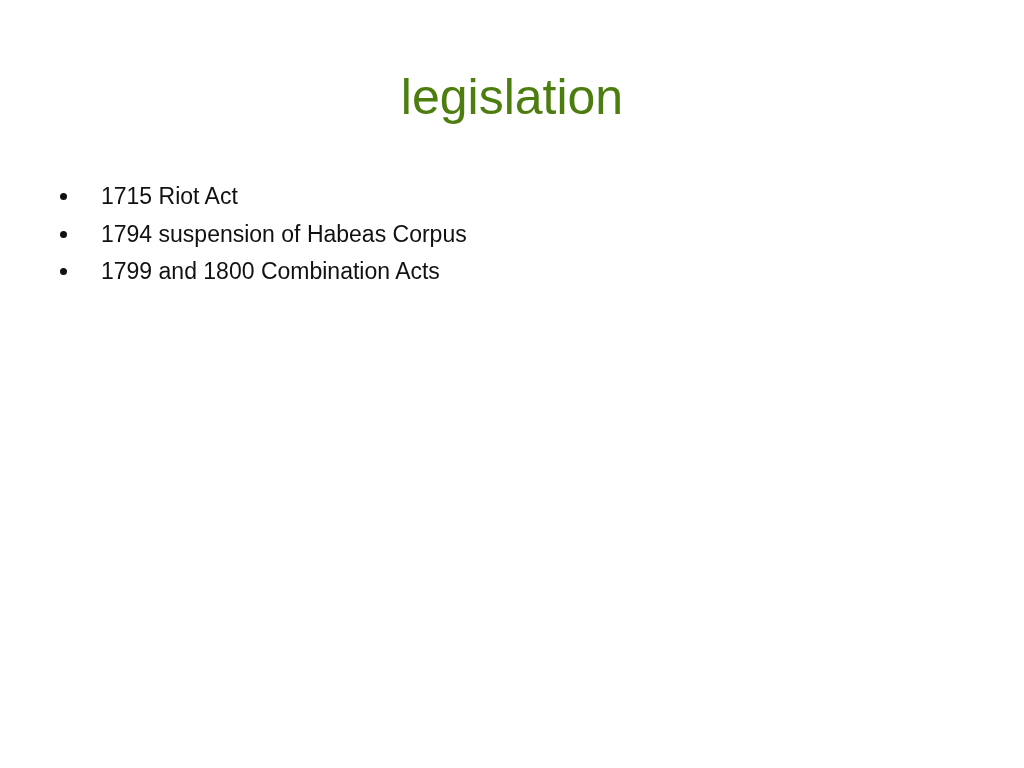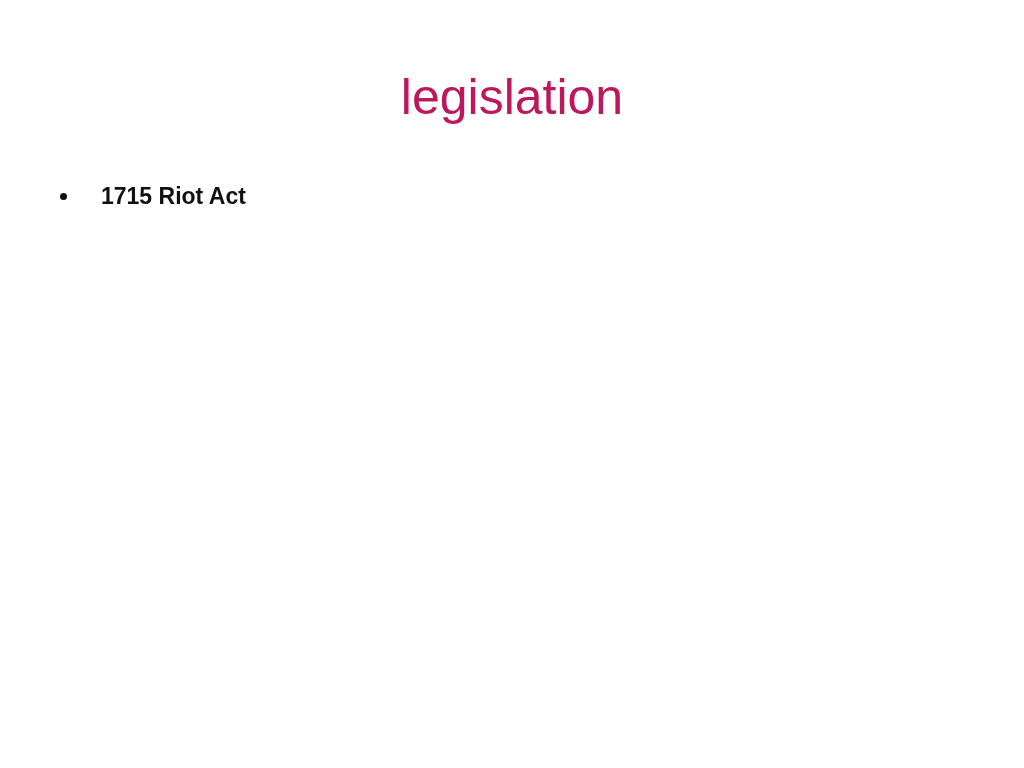--- a/index.html
+++ b/index.html
@@ -20,21 +20,21 @@
       width: 1024px;
       height: 768px;
       background: #ffffff;
     }
     .title {
       position: absolute;
       left: 0;
       top: 62px;
       width: 1024px;
       text-align: center;
-      color: #be185d;
+      color: #4d7c0f;
       font-size: 50px;
       line-height: 70px;
       letter-spacing: 0px;
     }
     .bullets {
       position: absolute;
       left: 60px;
       top: 181px;
       width: 880px;
       margin: 0;
@@ -54,28 +54,35 @@
       left: 0;
       top: 12px;
       width: 7px;
       height: 7px;
       border-radius: 50%;
       background: #111111;
     }
     .bullet-item .text {
       display: block;
       width: 820px;
-      font-weight: bold;
     }
   </style>
 </head>
 <body>
 
 <div class="slide">
   <div class="title">legislation</div>
 
   <ul class="bullets">
     <li class="bullet-item">
       <span class="dot"></span>
       <span class="text">1715 Riot Act</span>
     </li>
+    <li class="bullet-item">
+      <span class="dot"></span>
+      <span class="text">1794 suspension of Habeas Corpus</span>
+    </li>
+    <li class="bullet-item">
+      <span class="dot"></span>
+      <span class="text">1799 and 1800 Combination Acts</span>
+    </li>
   </ul>
 </div>
 
 </body></html>

